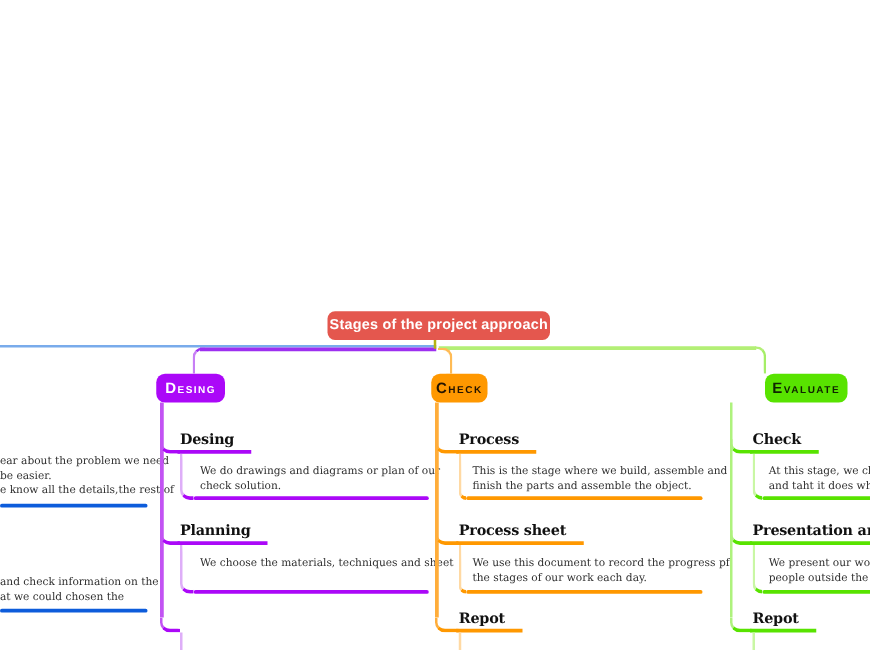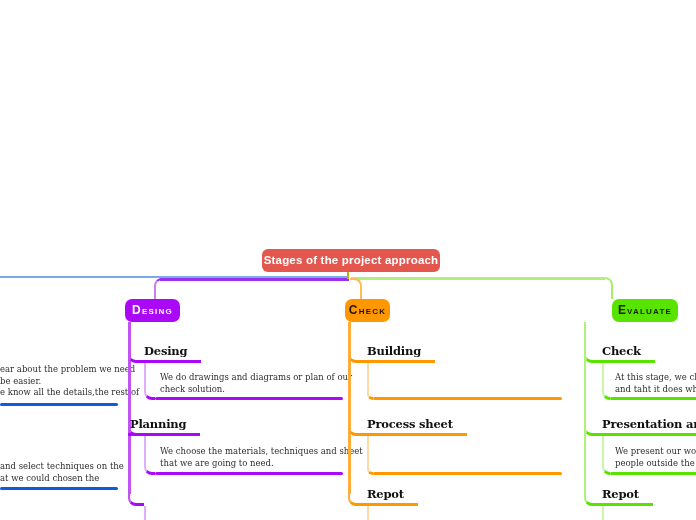--- a/index.html
+++ b/index.html
@@ -30,56 +30,61 @@
     <div style="left: 153.5px; top: 278.2px; width: 10px; height: 20.8px; border-left: 2.5px solid rgb(199, 127, 245); border-top: 2.5px solid rgb(157, 47, 240); border-top-left-radius: 8px; box-sizing: border-box; position: absolute;"></div>
     <div style="left: 350px; top: 278.2px; width: 12px; height: 20.8px; border-right: 2.5px solid rgb(255, 187, 85); border-top: 2.5px solid rgb(255, 187, 85); border-top-right-radius: 8px; box-sizing: border-box; position: absolute;"></div>
     <div style="left: 604px; top: 277px; width: 9px; height: 22px; border-right: 2.5px solid rgb(165, 238, 102); border-top: 2.5px solid rgb(179, 239, 118); border-top-right-radius: 8px; box-sizing: border-box; position: absolute;"></div>
     <div class="note" style="left: 0px; top: 364px; position: absolute;">
       <div>ear about the problem we need</div>
       <div>be easier.</div>
       <div>e know all the details,the rest of</div>
     </div>
     <div class="bar" style="left: 0px; top: 402.5px; width: 118px; height: 3.5px; background: rgb(13, 92, 219); position: absolute;"></div>
     <div class="note" style="left: 0px; top: 461px; position: absolute;">
-      <div>and select techniques on the</div>
+      <div>and check information on the</div>
       <div>at we could chosen the</div>
     </div>
     <div class="bar" style="left: 0px; top: 486.5px; width: 118px; height: 3.5px; background: rgb(13, 92, 219); position: absolute;"></div>
     <div class="topic-node" style="left: 125px; top: 299px; width: 55px; position: absolute; background: rgb(171, 8, 248); color: rgb(255, 255, 255);">Desing</div>
     <div style="left: 128px; top: 322px; width: 2.5px; height: 171.5px; background: rgb(194, 83, 243); position: absolute;"></div>
     <div style="left: 128px; top: 350.5px; width: 16px; height: 12.5px; border-left: 2.5px solid rgb(194, 83, 243); border-bottom: 3.5px solid rgb(171, 8, 248); border-bottom-left-radius: 8px; box-sizing: border-box; position: absolute;"></div>
     <div class="row-label" style="left: 142px; top: 341.5px; border-bottom: 3.5px solid rgb(171, 8, 248); position: absolute;">Desing</div>
     <div style="left: 143.5px; top: 363px; width: 11.5px; height: 37px; border-left: 2px solid rgb(222, 174, 248); border-bottom: 3.5px solid rgb(171, 8, 248); border-bottom-left-radius: 8px; box-sizing: border-box; position: absolute;"></div>
     <div class="bar" style="left: 155px; top: 396.5px; width: 188px; height: 3.5px; background: rgb(171, 8, 248); position: absolute;"></div>
     <div class="note" style="left: 160px; top: 372px; position: absolute;">
       <div>We do drawings and diagrams or plan of our</div>
       <div>check solution.</div>
     </div>
     <div style="left: 128px; top: 423.5px; width: 16px; height: 12.5px; border-left: 2.5px solid rgb(194, 83, 243); border-bottom: 3.5px solid rgb(171, 8, 248); border-bottom-left-radius: 8px; box-sizing: border-box; position: absolute;"></div>
-    <div class="row-label" style="left: 128px; top: 414.5px; border-bottom: 3.5px solid rgb(171, 8, 248); position: absolute;">Planning</div>
+    <div class="row-label" style="left: 142px; top: 414.5px; border-bottom: 3.5px solid rgb(171, 8, 248); position: absolute;">Planning</div>
     <div style="left: 143.5px; top: 436px; width: 11.5px; height: 39px; border-left: 2px solid rgb(222, 174, 248); border-bottom: 3.5px solid rgb(171, 8, 248); border-bottom-left-radius: 8px; box-sizing: border-box; position: absolute;"></div>
     <div class="bar" style="left: 155px; top: 471.5px; width: 188px; height: 3.5px; background: rgb(171, 8, 248); position: absolute;"></div>
     <div class="note" style="left: 160px; top: 446px; position: absolute;">
       <div>We choose the materials, techniques and sheet</div>
-      <div>that we are going to need.</div>
     </div>
     <div style="left: 128px; top: 493.5px; width: 16px; height: 12.5px; border-left: 2.5px solid rgb(194, 83, 243); border-bottom: 3.5px solid rgb(171, 8, 248); border-bottom-left-radius: 8px; box-sizing: border-box; position: absolute;"></div>
     <div style="left: 143.5px; top: 506px; width: 2px; height: 14px; background: rgb(222, 174, 248); position: absolute;"></div>
     <div class="topic-node" style="left: 345px; top: 299px; width: 45px; position: absolute; background: rgb(255, 152, 0); color: rgb(36, 21, 0);">Check</div>
     <div style="left: 348px; top: 322px; width: 2.5px; height: 171.5px; background: rgb(255, 173, 58); position: absolute;"></div>
     <div style="left: 348px; top: 350.5px; width: 19px; height: 12.5px; border-left: 2.5px solid rgb(255, 173, 58); border-bottom: 3.5px solid rgb(255, 152, 0); border-bottom-left-radius: 8px; box-sizing: border-box; position: absolute;"></div>
-    <div class="row-label" style="left: 365px; top: 341.5px; border-bottom: 3.5px solid rgb(255, 152, 0); position: absolute;">Building</div>
+    <div class="row-label" style="left: 365px; top: 341.5px; border-bottom: 3.5px solid rgb(255, 152, 0); position: absolute;">Process</div>
     <div style="left: 366.5px; top: 363px; width: 6.5px; height: 37px; border-left: 2px solid rgb(255, 217, 163); border-bottom: 3.5px solid rgb(255, 152, 0); border-bottom-left-radius: 8px; box-sizing: border-box; position: absolute;"></div>
     <div class="bar" style="left: 373px; top: 396.5px; width: 189px; height: 3.5px; background: rgb(255, 152, 0); position: absolute;"></div>
     <div class="note" style="left: 378px; top: 372px; position: absolute;">
+      <div>This is the stage where we build, assemble and</div>
+      <div>finish the parts and assemble the object.</div>
     </div>
     <div style="left: 348px; top: 423.5px; width: 19px; height: 12.5px; border-left: 2.5px solid rgb(255, 173, 58); border-bottom: 3.5px solid rgb(255, 152, 0); border-bottom-left-radius: 8px; box-sizing: border-box; position: absolute;"></div>
     <div class="row-label" style="left: 365px; top: 414.5px; border-bottom: 3.5px solid rgb(255, 152, 0); position: absolute;">Process sheet</div>
     <div style="left: 366.5px; top: 436px; width: 6.5px; height: 39px; border-left: 2px solid rgb(255, 217, 163); border-bottom: 3.5px solid rgb(255, 152, 0); border-bottom-left-radius: 8px; box-sizing: border-box; position: absolute;"></div>
     <div class="bar" style="left: 373px; top: 471.5px; width: 189px; height: 3.5px; background: rgb(255, 152, 0); position: absolute;"></div>
+    <div class="note" style="left: 378px; top: 446px; position: absolute;">
+      <div>We use this document to record the progress pf</div>
+      <div>the stages of our work each day.</div>
+    </div>
     <div style="left: 348px; top: 493.5px; width: 19px; height: 12.5px; border-left: 2.5px solid rgb(255, 173, 58); border-bottom: 3.5px solid rgb(255, 152, 0); border-bottom-left-radius: 8px; box-sizing: border-box; position: absolute;"></div>
     <div class="row-label" style="left: 365px; top: 484.5px; border-bottom: 3.5px solid rgb(255, 152, 0); position: absolute;">Repot</div>
     <div style="left: 366.5px; top: 506px; width: 2px; height: 14px; background: rgb(255, 217, 163); position: absolute;"></div>
     <div class="topic-node" style="left: 580px; top: 299px; width: 66px; position: absolute; background: rgb(88, 227, 0); color: rgb(15, 36, 0); margin-left: 32px;">Evaluate</div>
     <div style="left: 583.5px; top: 322px; width: 2.5px; height: 171.5px; background: rgb(174, 242, 125); position: absolute;"></div>
     <div style="left: 583.5px; top: 350.5px; width: 18.5px; height: 12.5px; border-left: 2.5px solid rgb(174, 242, 125); border-bottom: 3.5px solid rgb(88, 227, 0); border-bottom-left-radius: 8px; box-sizing: border-box; position: absolute;"></div>
     <div class="row-label" style="left: 600px; top: 341.5px; border-bottom: 3.5px solid rgb(88, 227, 0); position: absolute;">Check</div>
     <div style="left: 601.5px; top: 363px; width: 8.5px; height: 37px; border-left: 2px solid rgb(201, 247, 164); border-bottom: 3.5px solid rgb(88, 227, 0); border-bottom-left-radius: 8px; box-sizing: border-box; position: absolute;"></div>
     <div class="bar" style="left: 610px; top: 396.5px; width: 120px; height: 3.5px; background: rgb(88, 227, 0); position: absolute;"></div>
     <div class="note" style="left: 615px; top: 372px; position: absolute;">

